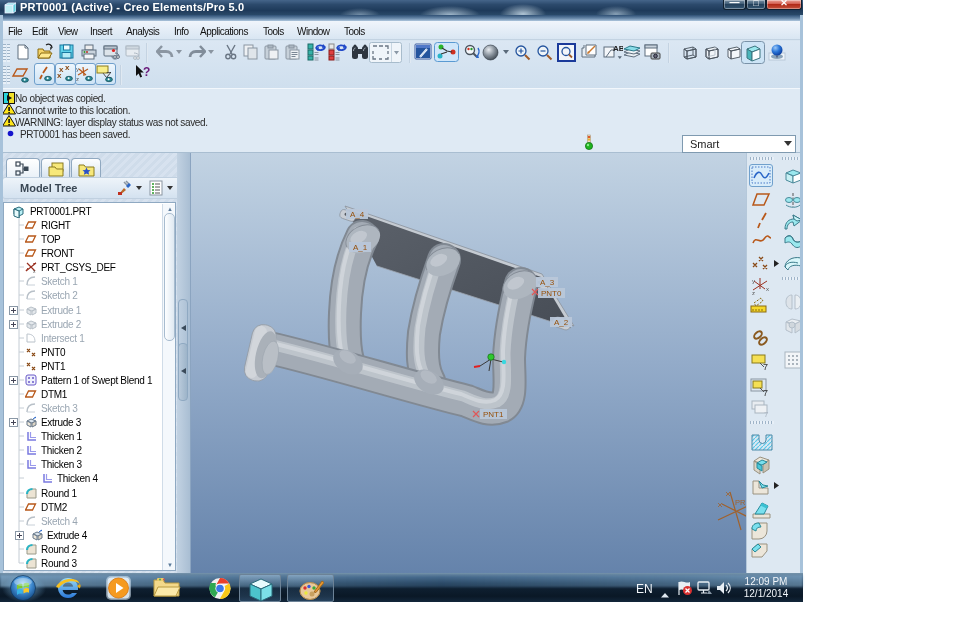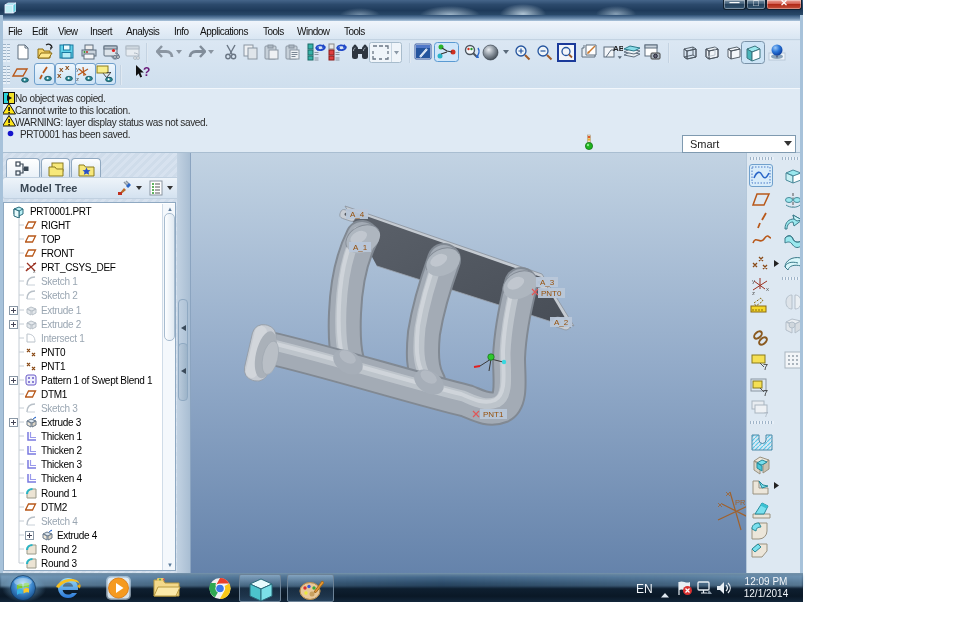--- a/index.html
+++ b/index.html
@@ -77,20 +77,21 @@
     <div id="titlebar">
   <div class="glow1"></div>
       <div class="glow2"></div>
       <div class="glow3"></div>
       <div class="glow4"></div>
   <svg width="12" height="12" style="position:absolute;left:4px;top:2px">
         <rect x="1" y="3" width="8" height="8" fill="#bfeef4" stroke="#eef" stroke-width="0.8"></rect>
         <path d="M1 3l3-2 8 0-3 2z" fill="#8adee8" stroke="#eef" stroke-width="0.8"></path>
         <path d="M9 11l3-2V1L9 3z" fill="#5ecddc" stroke="#eef" stroke-width="0.8"></path>
       </svg>
+      <div id="title-text">PRT0001 (Active) - Creo Elements/Pro 5.0</div>
  </div>
  <div class="winbtn" id="btn-min">
       <span style="top:-3px;font-size:10px">—</span>
     </div>
  <div class="winbtn" id="btn-max">
       <span style="top:-2px;font-size:9px">□</span>
     </div>
  <div class="winbtn" id="btn-close">
       <span style="top:-2px;font-size:9px">✕</span>
     </div>
@@ -706,21 +707,21 @@
               </svg>
               <span style="position:absolute;left:37px;top:1.5px">Thicken 2</span>
             </div>
 <div class="trow" style="left:0;top:254px;height:14px;width:171px">
               <svg width="13" height="13" style="left:21px;top:1px">
                 <path d="M3 2v8h8" fill="none" stroke="#7a7ae0" stroke-width="1.5"></path>
                 <path d="M5.5 2v5.5H11" fill="none" stroke="#9a9aec" stroke-width="1.2"></path>
               </svg>
               <span style="position:absolute;left:37px;top:1.5px">Thicken 3</span>
             </div>
-<div class="trow" style="left:0;top:268px;height:14px;width:169px">
+<div class="trow" style="left:16px;top:268px;height:14px;width:169px">
               <svg width="13" height="13" style="left:21px;top:1px">
                 <path d="M3 2v8h8" fill="none" stroke="#7a7ae0" stroke-width="1.5"></path>
                 <path d="M5.5 2v5.5H11" fill="none" stroke="#9a9aec" stroke-width="1.2"></path>
               </svg>
               <span style="position:absolute;left:37px;top:1.5px">Thicken 4</span>
             </div>
 <div class="trow" style="left:0;top:283px;height:14px;width:171px">
               <svg width="13" height="13" style="left:21px;top:1px">
                 <path d="M2 11V7c0-3 2.5-5 5.5-5H11v9z" fill="#ece4d4" stroke="#9a9a8a"></path>
                 <path d="M2 7c0-3 2.5-5 5.5-5" fill="none" stroke="#2ab4c4" stroke-width="2.2"></path>
@@ -733,21 +734,21 @@
               </svg>
               <span style="position:absolute;left:37px;top:1.5px">DTM2</span>
             </div>
 <div class="trow gray" style="left:0;top:311px;height:14px;width:171px">
               <svg width="13" height="13" style="left:21px;top:1px">
                 <path d="M2 10c0-5 3-8 8-8" stroke="#b8c0c8" fill="none" stroke-width="1.5"></path>
                 <path d="M2 10h8" stroke="#c8d0d8"></path>
               </svg>
               <span style="position:absolute;left:37px;top:1.5px">Sketch 4</span>
             </div>
-<div class="trow" style="left:16px;top:325px;height:14px;width:143px">
+<div class="trow" style="left:6px;top:325px;height:14px;width:143px">
               <svg width="13" height="13" style="left:21px;top:1px">
                 <path d="M2 5l4-2 5 2-4 2z" fill="#dae4ee" stroke="#68788a"></path>
                 <path d="M2 5v4l4 2V7z" fill="#efe9dc" stroke="#68788a"></path>
                 <path d="M11 5v4l-4 2V7z" fill="#ddd5c5" stroke="#68788a"></path>
                 <path d="M8 3l3-2" stroke="#2a66c8"></path>
                 <path d="M11 1l-1.8.2 1 1.2z" fill="#2a66c8"></path>
               </svg>
               <svg width="9" height="9" style="left:5px;top:3px">
                 <rect x="0.5" y="0.5" width="8" height="8" fill="#fff" stroke="#8a98a6"></rect>
                 <path d="M2 4.5h5M4.5 2v5" stroke="#445"></path>

